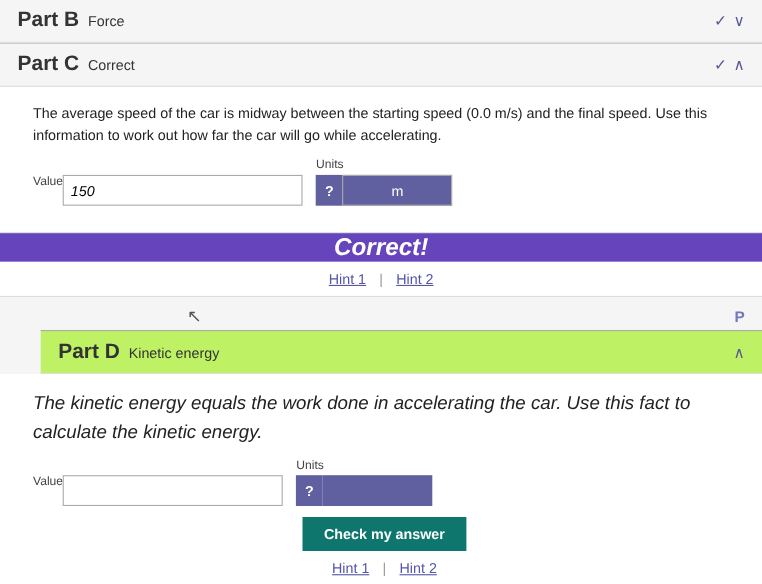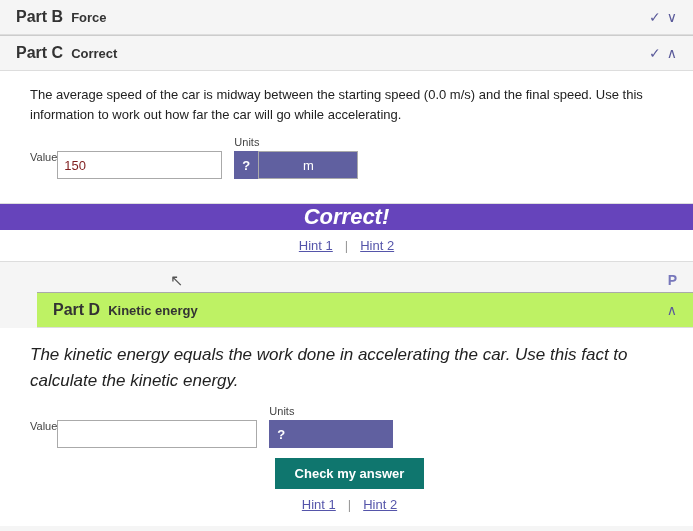--- a/index.html
+++ b/index.html
@@ -21,27 +21,27 @@
     .part-header {
       display: flex;
       align-items: center;
       padding: 8px 16px;
       background: #f5f5f5;
       border-bottom: 1px solid #ddd;
       position: relative;
     }
     .part-label {
       font-weight: bold;
-      font-size: 16px;
+      font-size: 19px;
       color: #333;
       margin-right: 8px;
     }
     .part-title {
       font-size: 13px;
-      font-weight: bold;
+      font-weight: normal;
       color: #333;
     }
     .header-actions {
       position: absolute;
       right: 16px;
       top: 50%;
       transform: translateY(-50%);
       display: flex;
       gap: 6px;
       align-items: center;
@@ -75,27 +75,28 @@
     }
     .field-label {
       font-size: 11px;
       color: #444;
       margin-bottom: 3px;
     }
     .value-input-wrapper {
       display: flex;
     }
     .value-input {
-      width: 165px;
+      width: 218px;
       height: 28px;
       border: 1px solid #aaa;
       padding: 0 6px;
       font-size: 13px;
-      color: #7f1d1d;
-      background: #fff;
+      color: #000000;
+      background: #fff;
+      font-style: italic;
     }
     .units-wrapper {
       display: flex;
       flex-direction: column;
     }
     .question-btn {
       width: 24px;
       height: 28px;
       background: #6060a0;
       color: #fff;

